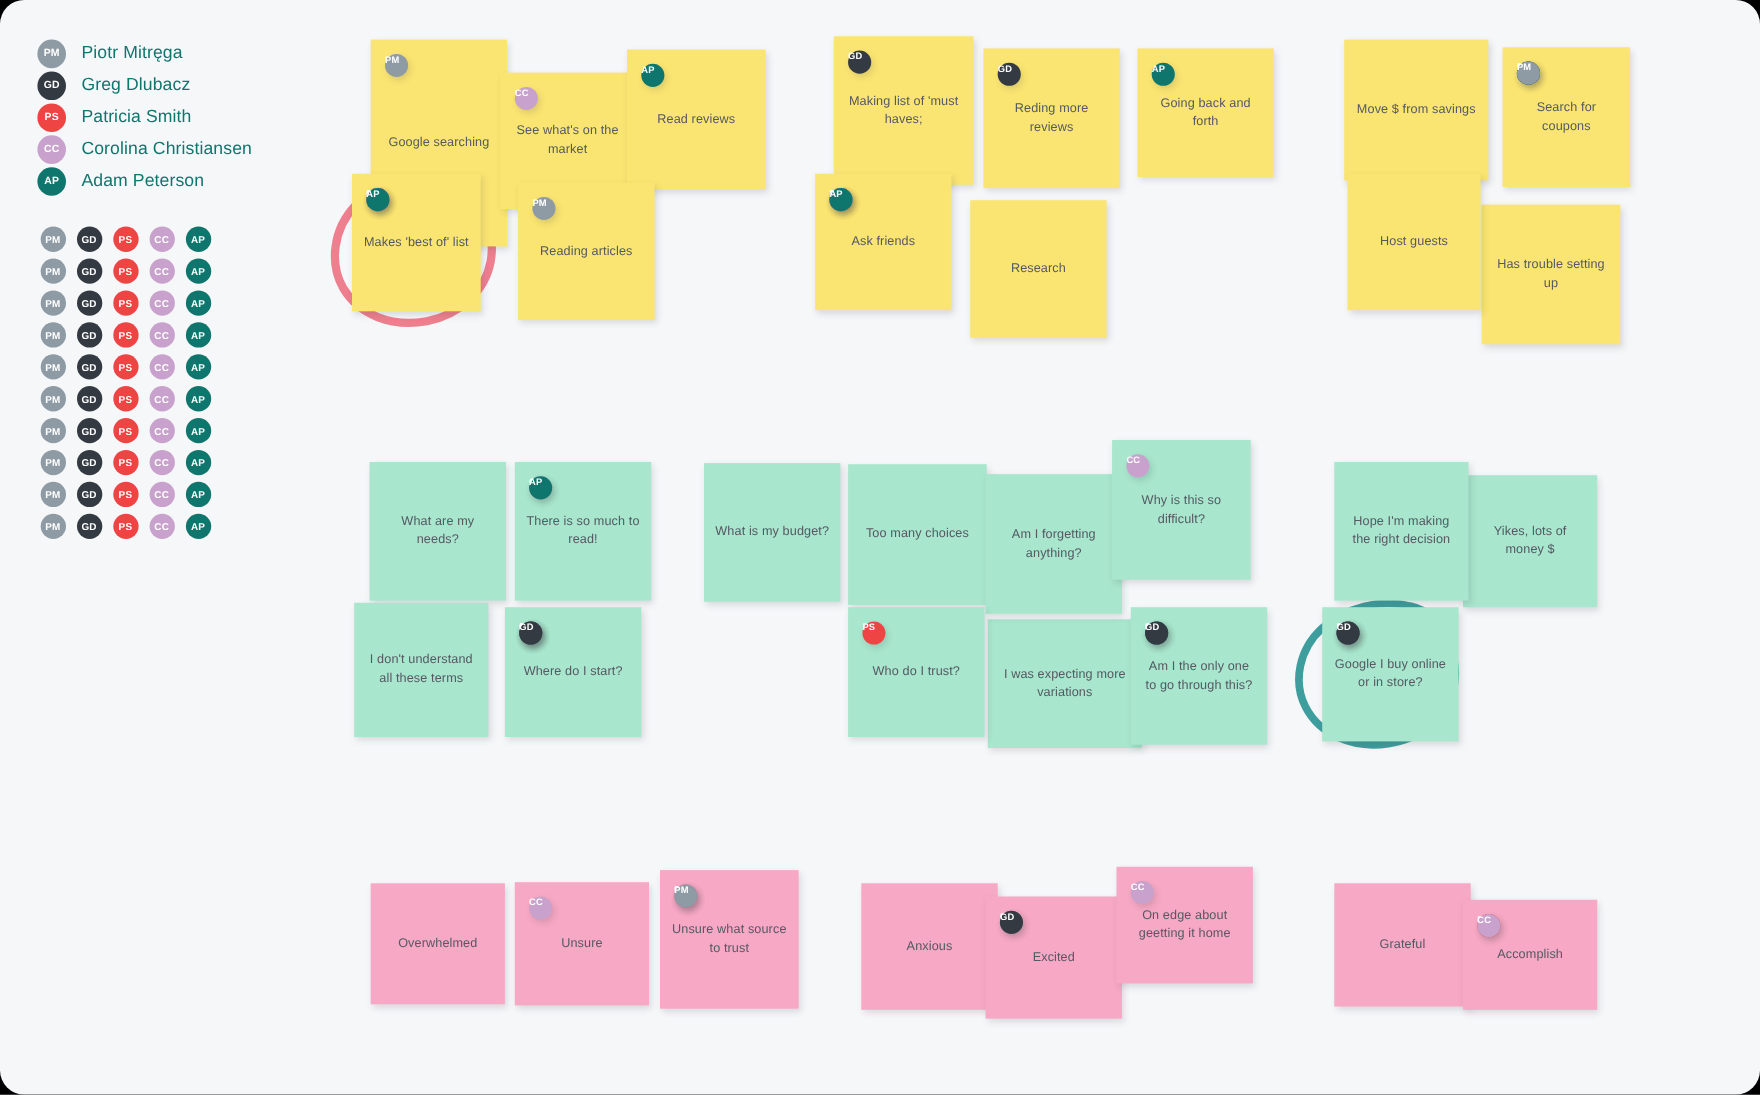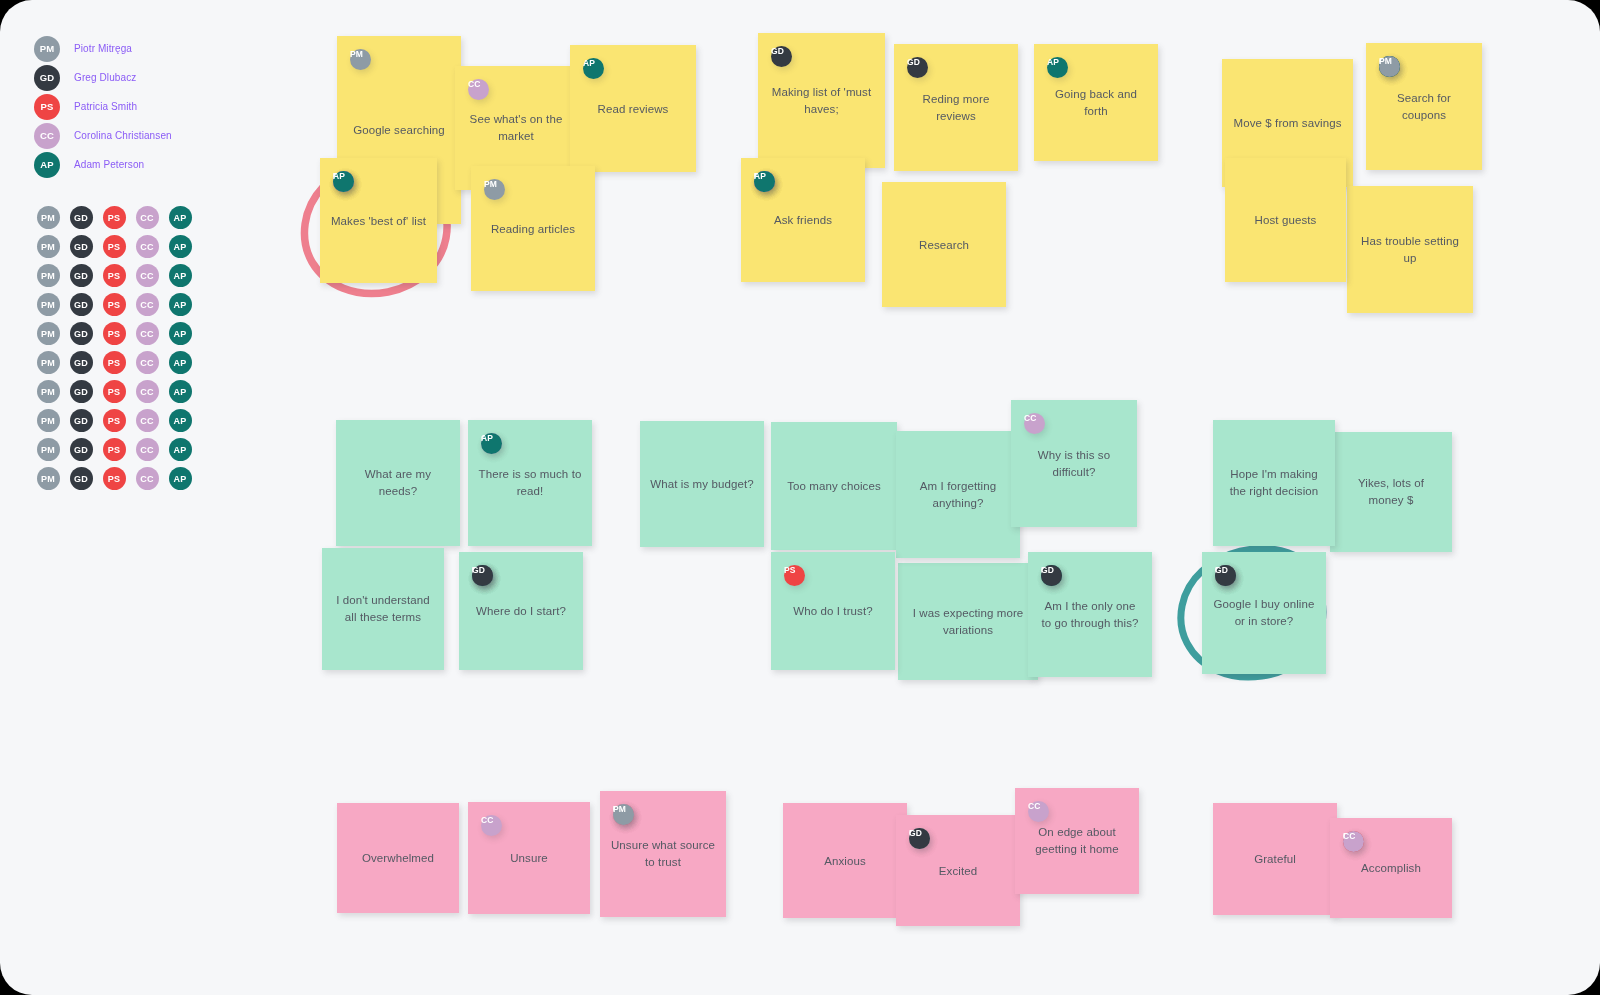--- a/index.html
+++ b/index.html
@@ -7,32 +7,32 @@
     width: 1600px; height: 995px;
     background: #000;
     font-family: "Liberation Sans", sans-serif;
     overflow: hidden;
   }
   #canvas {
     position: absolute;
     left: 0; top: 0;
     width: 1600px; height: 995px;
     background: #F6F7F9;
-    border-radius: 32px;
+    border-radius: 22px;
     overflow: hidden;
   }
 
   
   #legend { position: absolute; left: 34px; top: 34px; width: 240px; }
   .legend-row { display: flex; align-items: center; height: 29px; margin-bottom: 0px; }
   .legend-row + .legend-row { margin-top: 0px; }
   .legend-name {
     margin-left: 14px;
-    font-size: 10px;
-    color: #8b5cf6;
+    font-size: 16px;
+    color: #0f766e;
     letter-spacing: .1px;
     white-space: nowrap;
   }
 
   .av {
     border-radius: 50%;
     display: flex; align-items: center; justify-content: center;
     color: #fff;
     font-weight: bold;
     letter-spacing: .2px;
@@ -345,21 +345,21 @@
           <div class="av note av-PS">PS</div>
           <div class="av note av-CC">CC</div>
           <div class="av note av-PM">PM</div>
           <div class="av note av-AP">AP</div>
         </div>
         <div class="note-text">Ask friends</div>
       </div>
       <div class="note note-yellow" style="left: 882px; top: 182px; width: 124px; height: 125px; z-index: 2;">
         <div class="note-text">Research</div>
       </div>
-      <div class="note note-yellow" style="left: 1222px; top: 36px; width: 131px; height: 128px; z-index: 2; margin-top: 23px;">
+      <div class="note note-yellow" style="left: 1222px; top: 36px; width: 131px; height: 128px; z-index: 2;">
         <div class="note-text">Move $ from savings</div>
       </div>
       <div class="note note-yellow" style="left: 1366px; top: 43px; width: 116px; height: 127px; z-index: 3;">
         <div class="note-avatars">
           <div class="av note av-GD">GD</div>
           <div class="av note av-AP">AP</div>
           <div class="av note av-PM">PM</div>
         </div>
         <div class="note-text">Search for coupons</div>
       </div>

